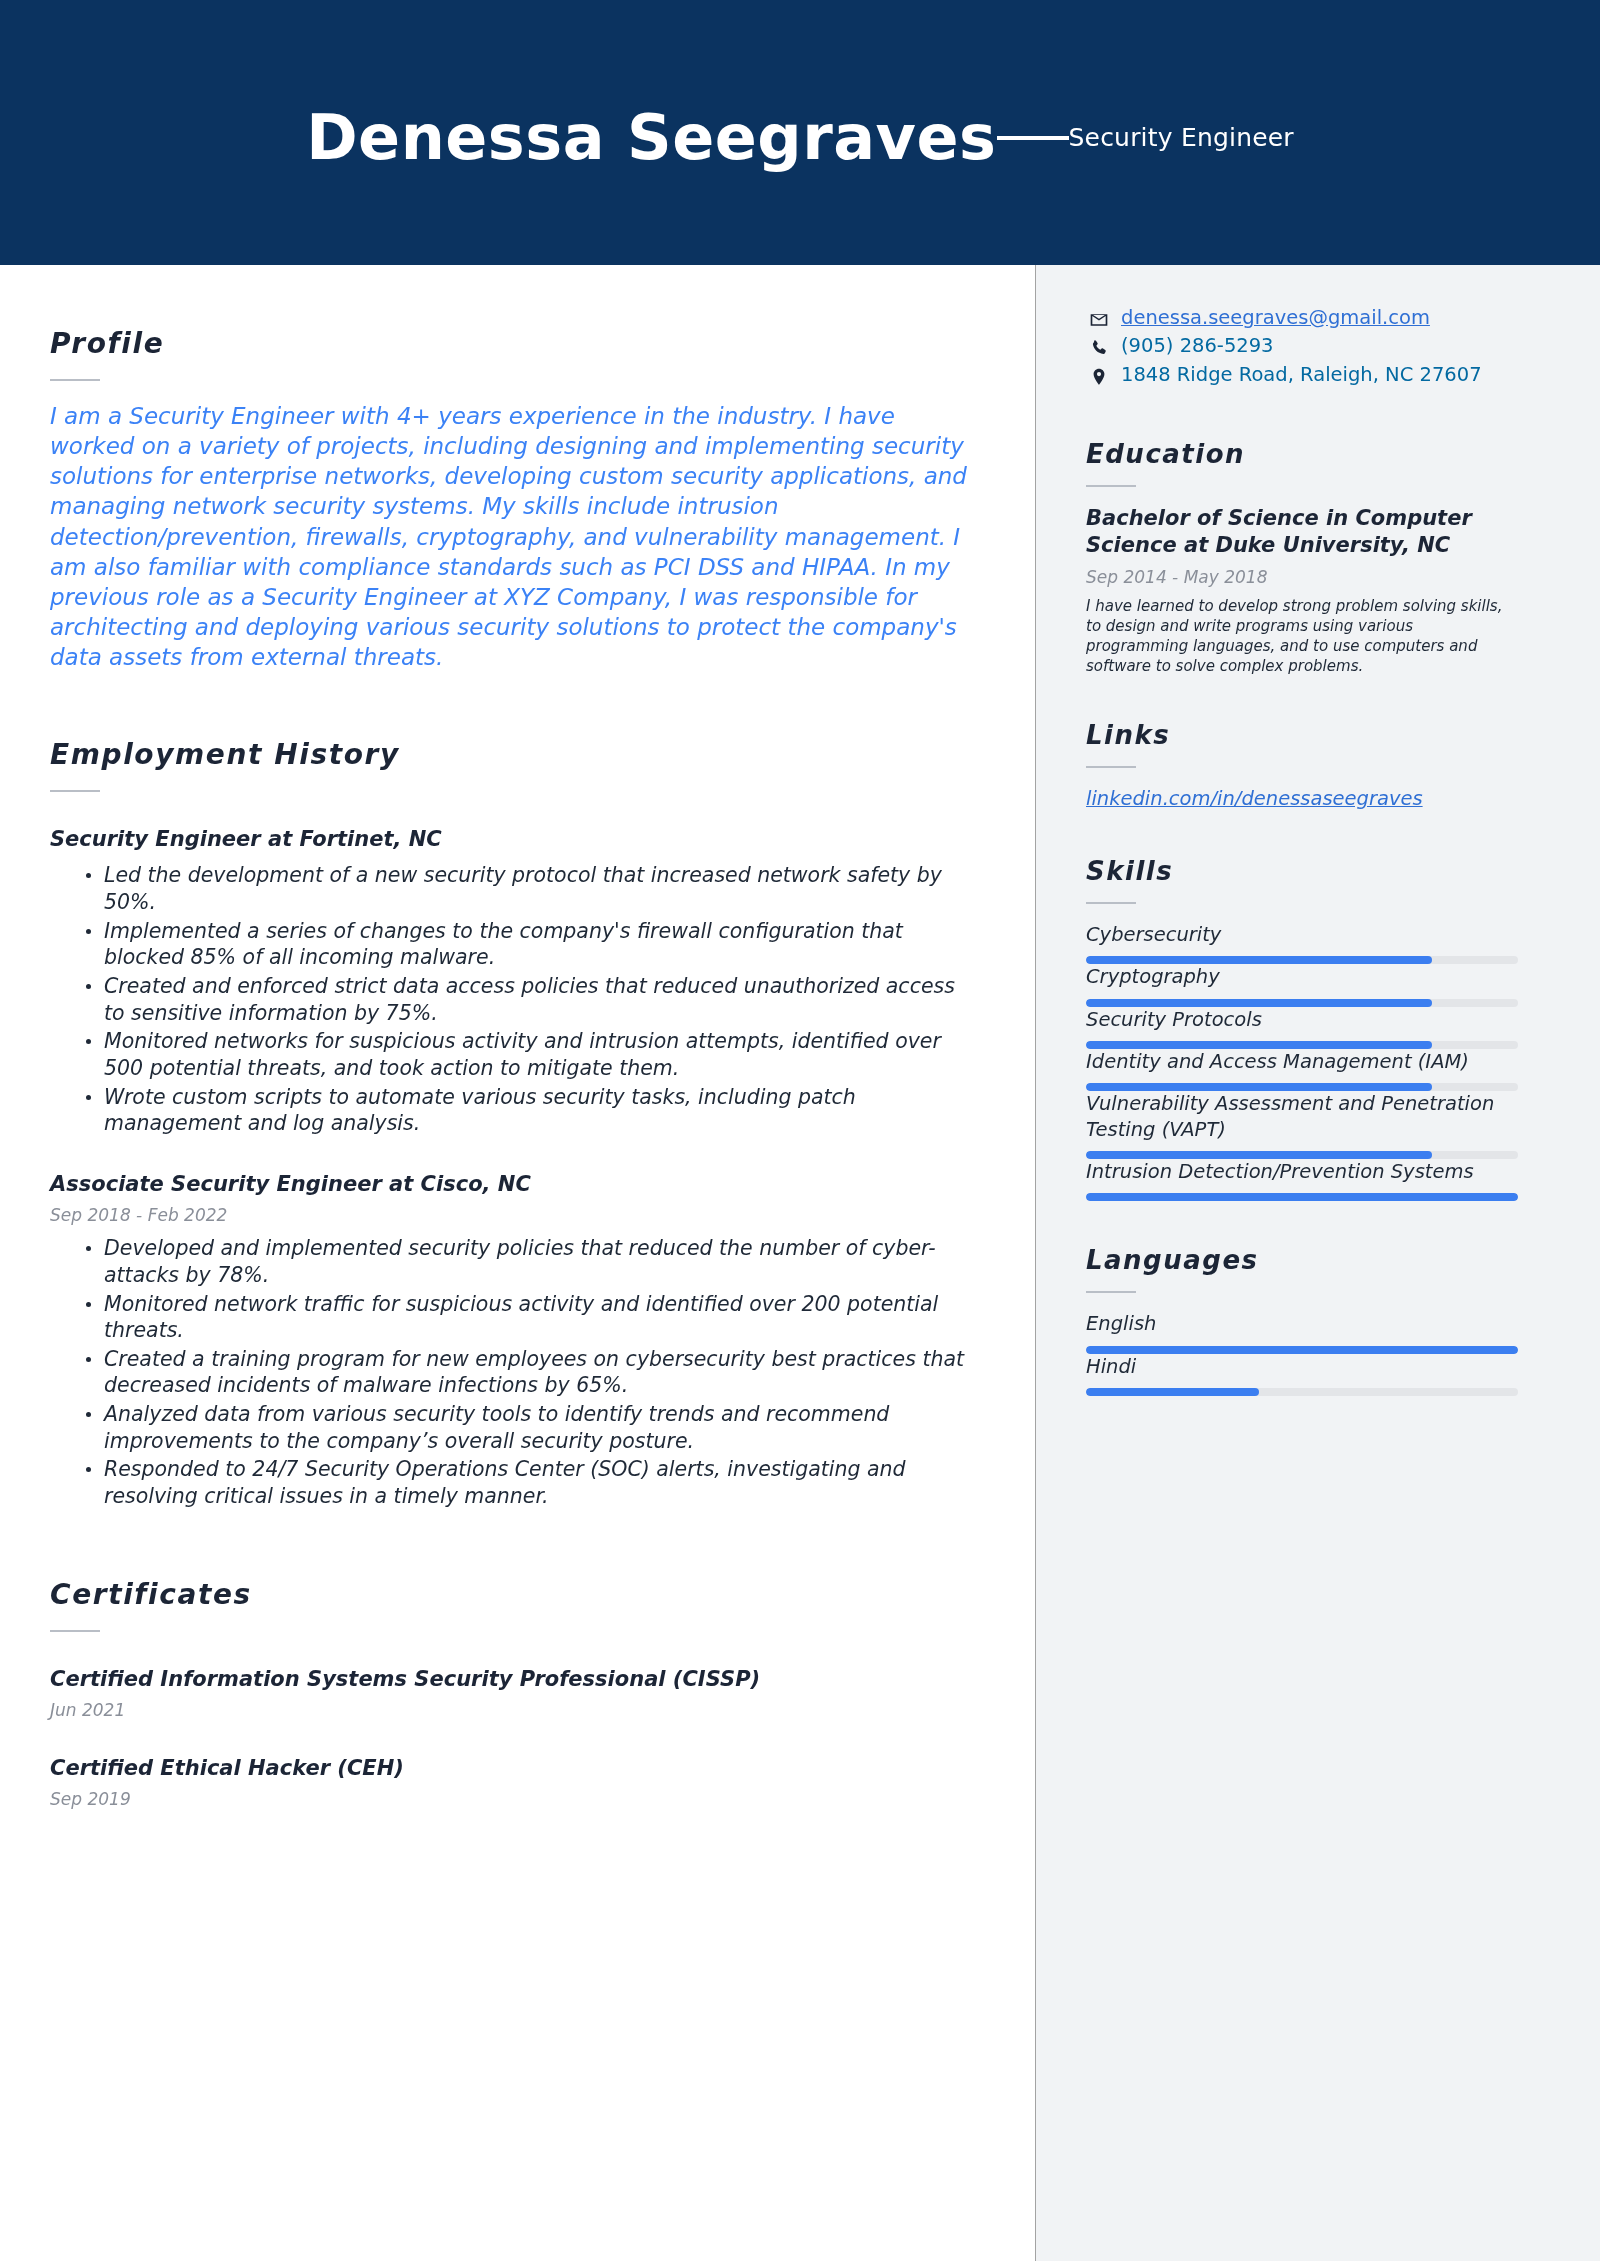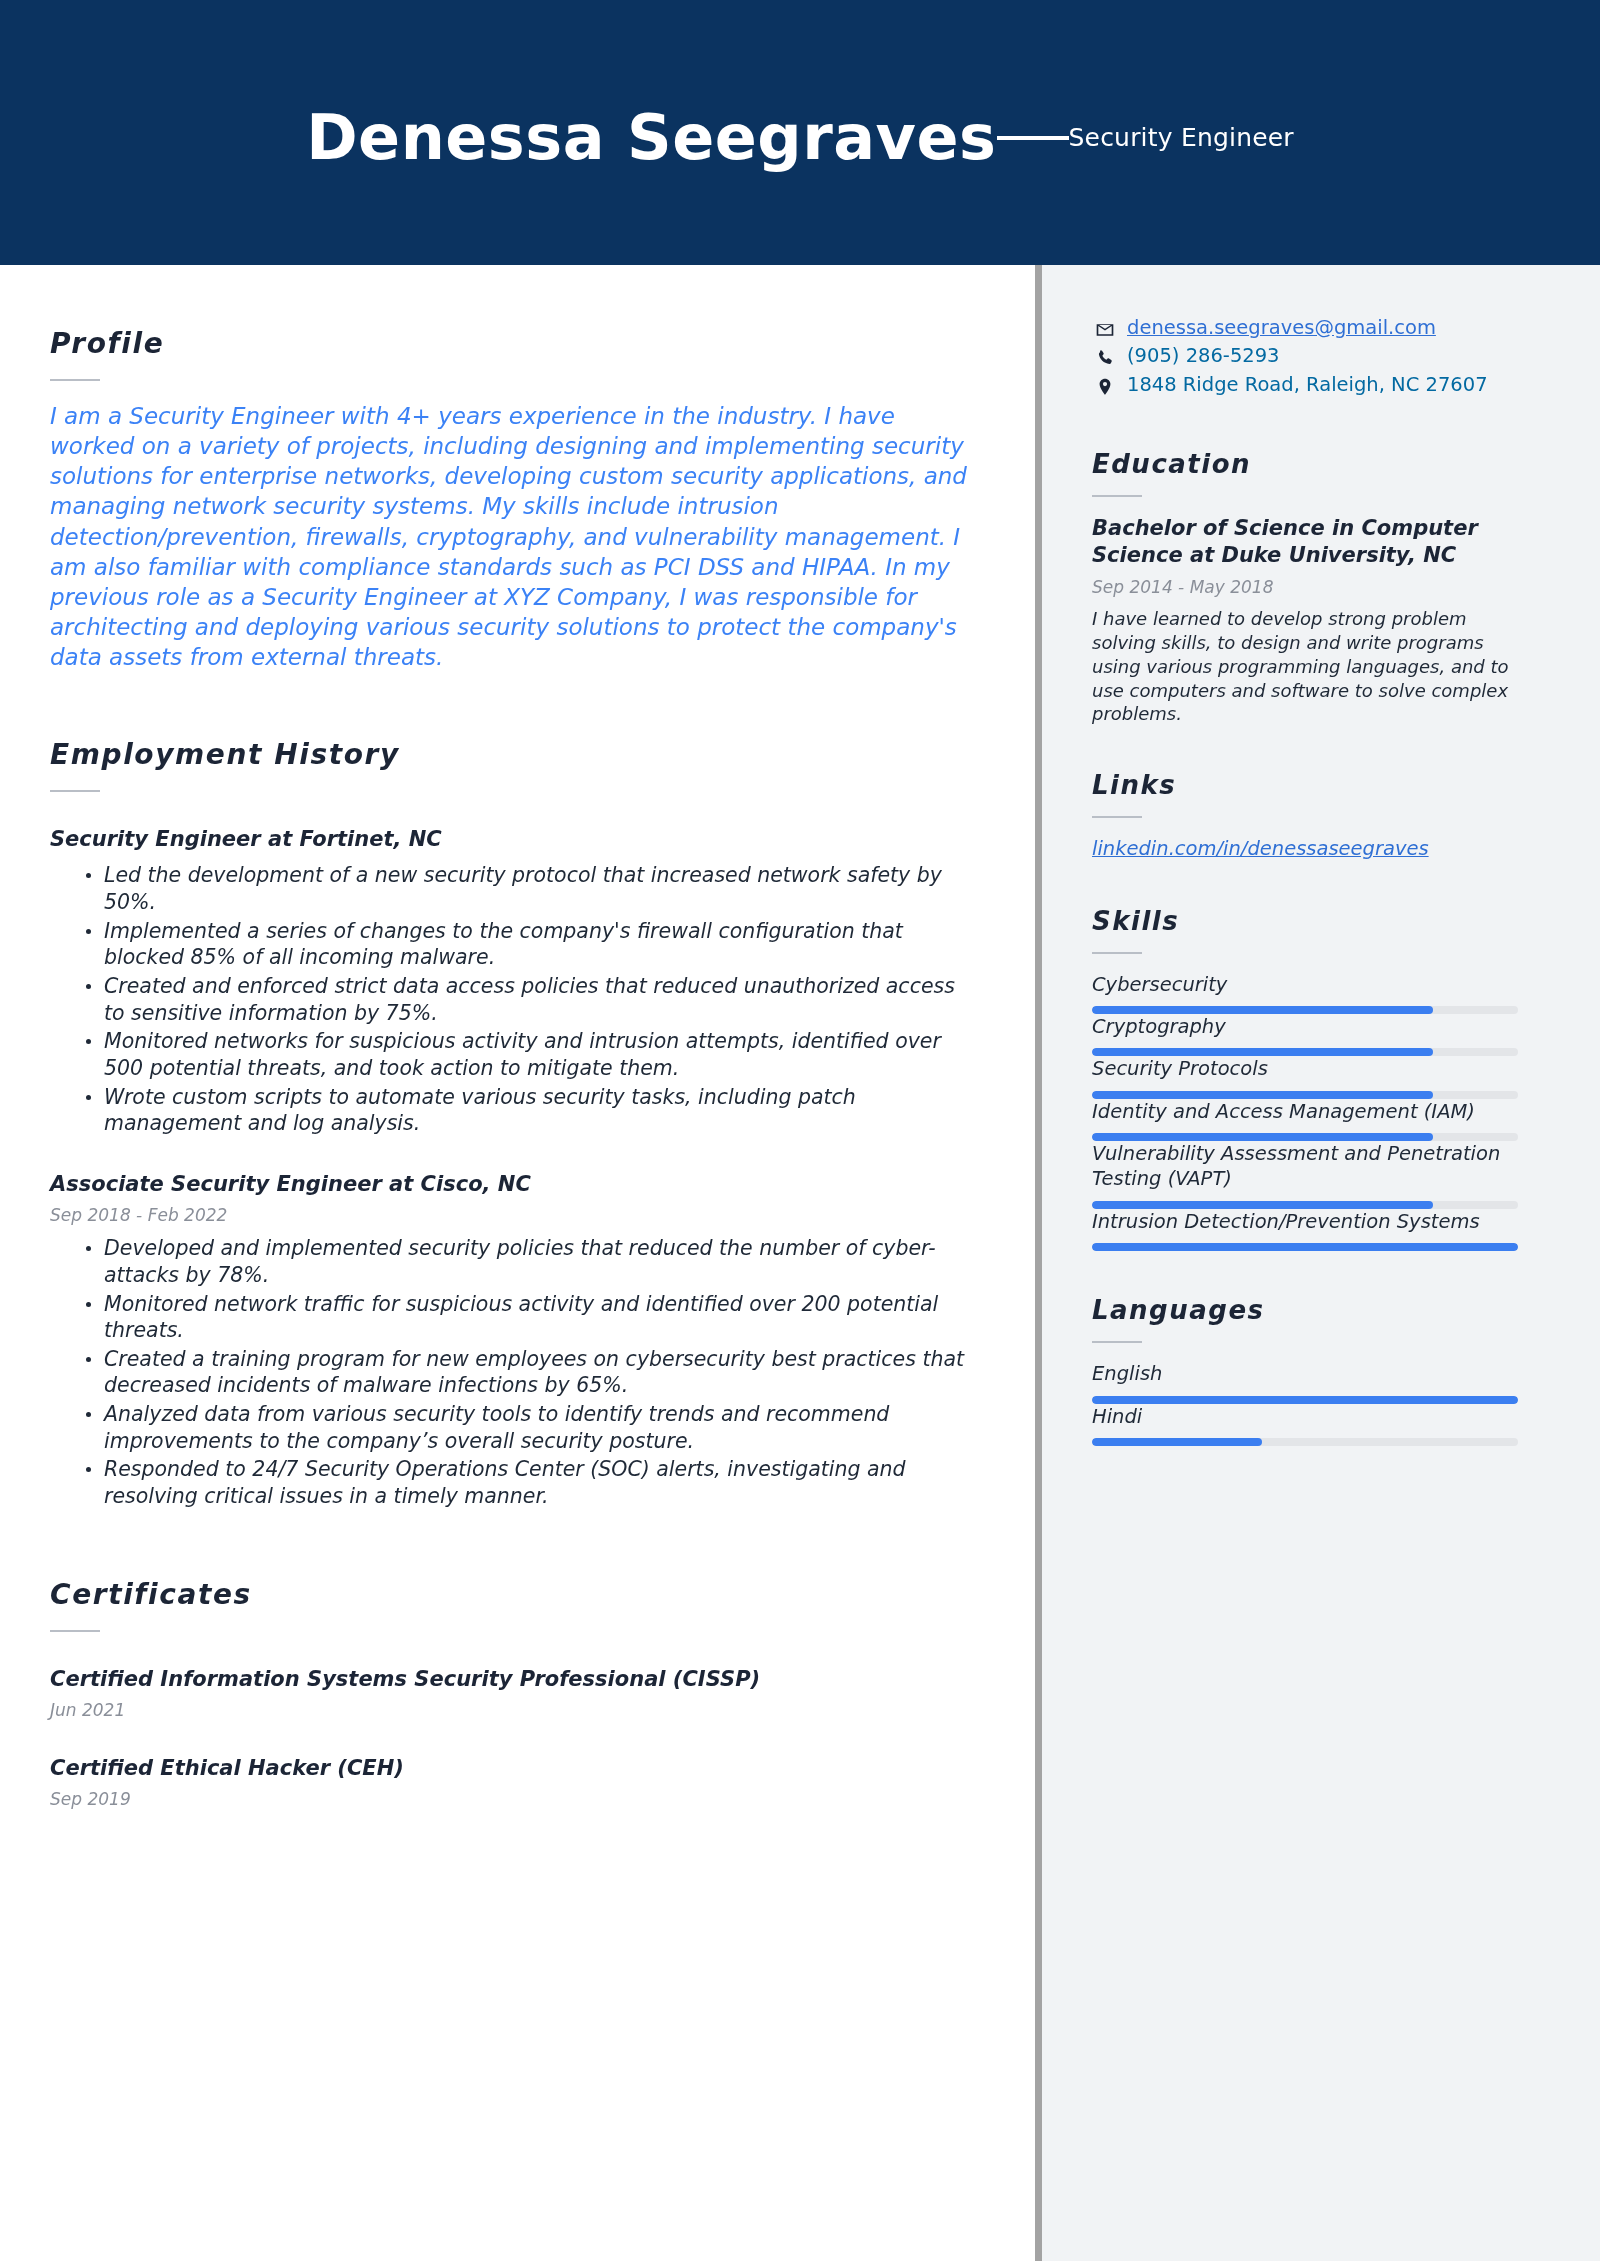--- a/index.html
+++ b/index.html
@@ -50,22 +50,22 @@
     min-height: 1996px;
   }
   .col-left {
     width: 1035px;
     background: #ffffff;
     padding: 62px 58px 60px 50px;
   }
   .col-right {
     width: 565px;
     background: #f1f3f5;
-    padding: 50px 82px 60px 50px;
-    border-left: 7px solid #a3a3a3;
+    padding: 40px 82px 60px 50px;
+    border-left: 1px solid #a3a3a3;
   }
 
   
   .section { margin-bottom: 0; font-style: italic; }
   .sec-title {
     font-size: 28px;
     font-weight: 700;
     color: #1c2536;
     letter-spacing: 1.6px;
   }
@@ -93,21 +93,21 @@
     color: #1c2536;
     line-height: 1.3;
   }
   .entry-date {
     font-size: 17px;
     color: #8a8f99;
     margin-top: 6px;
     line-height: 1.3;
   }
   .entry-desc {
-    font-size: 18px;
+    font-size: 15px;
     line-height: 1.33;
     color: #1f2937;
     margin-top: 9px;
   }
 
   ul.bullets {
     margin: 9px 0 0 0;
     padding-left: 36px;
     list-style: none;
   }

